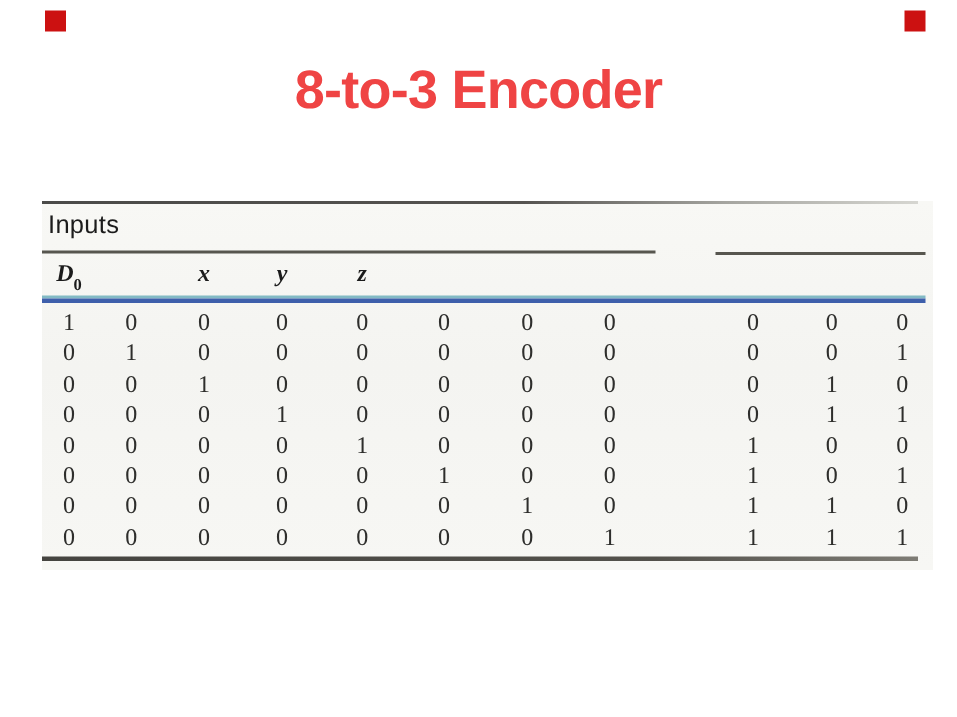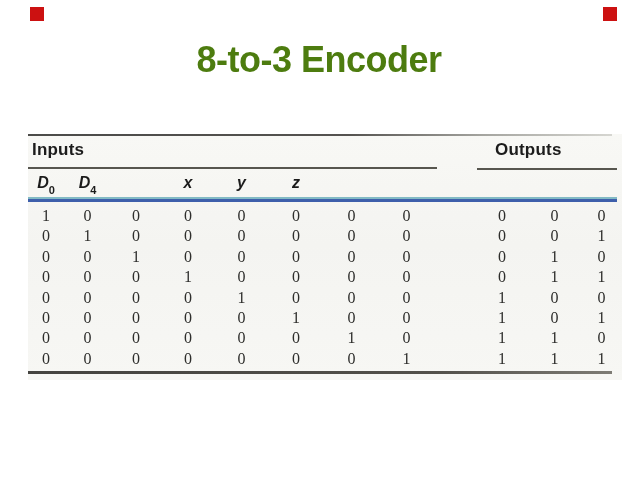--- a/index.html
+++ b/index.html
@@ -12,21 +12,21 @@
   }
   .corner-marker{
     position:absolute;top:7px;width:14px;height:14px;
     background:var(--marker-color,#cc1111);
   }
   .corner-marker.left{left:30px;}
   .corner-marker.right{left:603px;}
   .slide-title{
     position:absolute;top:40px;left:0;width:638px;
     text-align:center;
-    font-size:36px;font-weight:600;color:#4d7c0f;
+    font-size:36px;font-weight:600;color:#ef4444;
     letter-spacing:-0.5px;
     line-height:40px;
   }
   
   .scan{
     position:absolute;left:28px;top:134px;width:594px;height:246px;
     background:linear-gradient(180deg,#f8f8f5 0%,#f4f4f1 45%,#f7f7f4 100%);
   }
   .rule{position:absolute;}
   .top-rule{
@@ -37,32 +37,32 @@
   .outputs-rule{top:34px;left:449px;width:140px;height:2px;background:#57564f;}
   .blue-rule{position:absolute;top:63px;left:0;width:589px;}
   .blue-rule .cyan{height:2px;background:var(--cyan-rule,#82bac4);}
   .blue-rule .blue{height:3px;background:var(--blue-rule,#3e5fab);}
   .bottom-rule{
     top:237px;left:0;width:584px;height:3px;
     background:linear-gradient(to right,#454440 0%,#53514b 70%,#7e7c75 100%);
   }
   .group-label{
     position:absolute;top:6px;
-    font-size:17px;font-weight:bold;color:#1c1c1c;
+    font-size:17px;font-weight:normal;color:#1c1c1c;
     letter-spacing:0.2px;
   }
   .group-label.inputs{left:4px;}
   .group-label.outputs{left:467px;}
   .grid-row{
     display:grid;
     grid-template-columns:36px 47px 50px 54px 53px 56px 55px 55px 42px 52px 53px 41px;
   }
   .col-headers{
     position:absolute;top:37px;left:0;width:594px;height:26px;
-    font-weight:bold;font-style:italic;font-size:16px;color:#1b1b1b;
+    font-weight:bold;font-style:italic;font-size:16px;color:#1b1b1b;font-family:Liberation Serif, serif;
   }
   .col-headers .cell{text-align:center;line-height:24px;}
   .col-headers .cell sub{
     font-size:11px;font-style:normal;font-weight:bold;
     position:relative;top:2px;left:0px;
   }
   .data-rows{
     position:absolute;top:72px;left:0;width:594px;
     font-family:"Liberation Serif", serif;
     font-size:16px;color:#2e2e2c;
@@ -75,28 +75,26 @@
 
 <div class="corner-marker left"></div>
 <div class="corner-marker right"></div>
 
 <div class="slide-title">8-to-3 Encoder</div>
 
 <div class="scan">
   <div class="rule top-rule"></div>
 
   <div class="group-label inputs">Inputs</div>
-  <div class="group-label outputs">Outputs</div>
 
   <div class="rule inputs-rule"></div>
   <div class="rule outputs-rule"></div>
 
   <div class="col-headers grid-row" id="colHeaders">
       <div class="cell"><span>D</span><sub>0</sub></div>
-      <div class="cell"><span>D</span><sub>4</sub></div>
       <div class="cell"></div>
       <div class="cell">x</div>
       <div class="cell">y</div>
       <div class="cell">z</div>
     </div>
 
   <div class="blue-rule">
     <div class="cyan"></div>
     <div class="blue"></div>
   </div>

